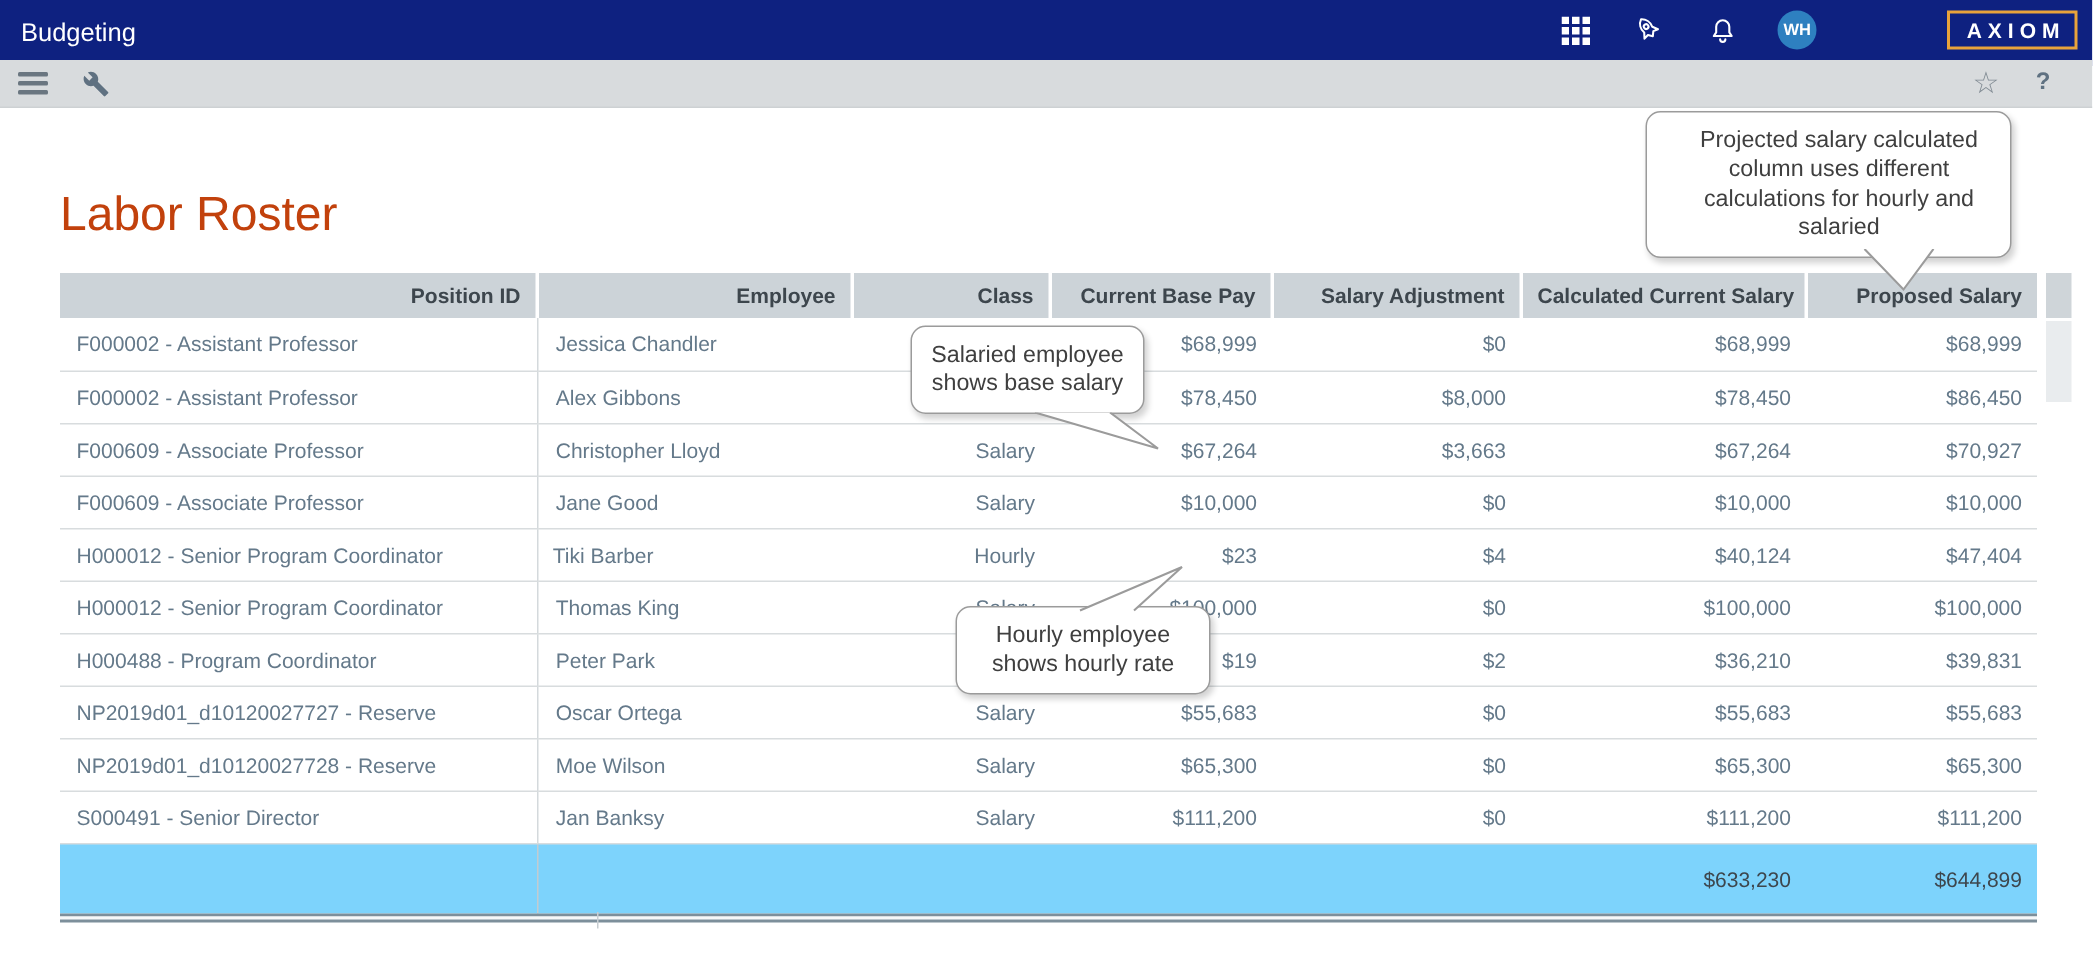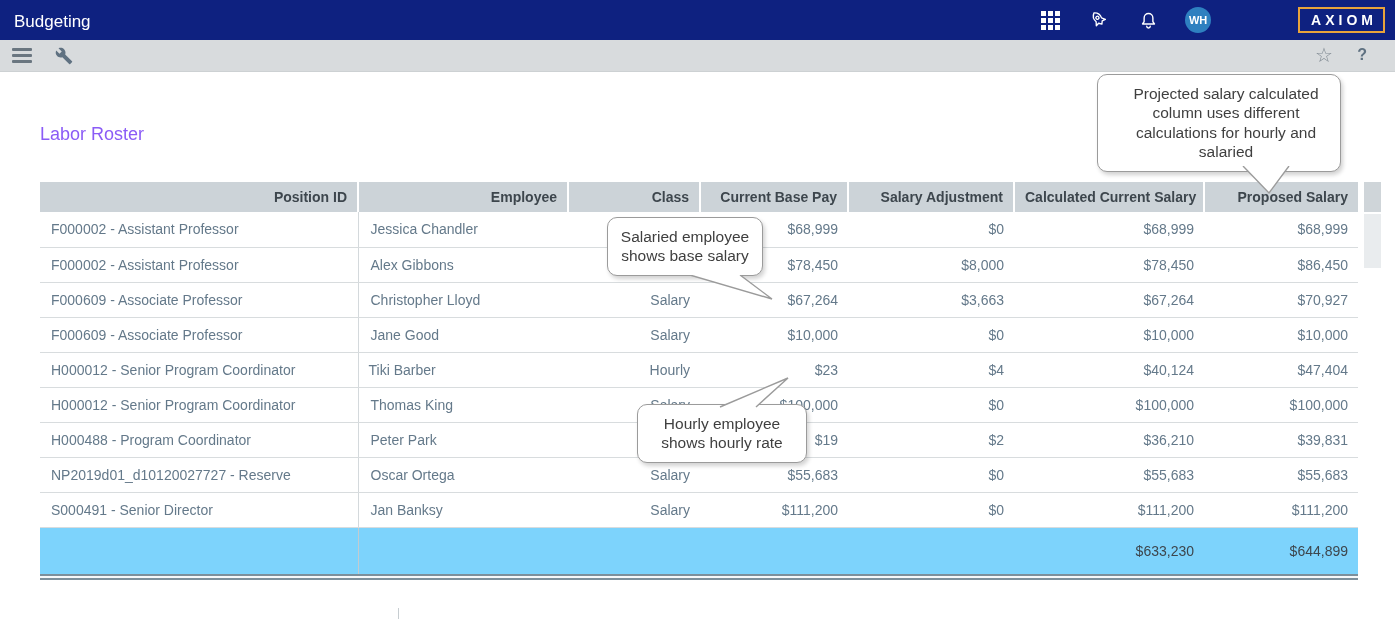--- a/index.html
+++ b/index.html
@@ -21,21 +21,21 @@
   
   .toolbar { position:absolute; top:40px; left:0; right:0; height:32px; background:#d8dbdd;
              border-bottom:1px solid #cdd1d3; }
   .hamburger { position:absolute; left:12px; top:8px; width:20px; cursor:pointer; }
   .hamburger div { height:3px; background:#6a7680; margin-bottom:3px; border-radius:1px; }
   .wrench { position:absolute; left:55px; top:7px; cursor:pointer; }
   .star { position:absolute; right:62px; top:3px; font-size:20px; color:#828c94; cursor:pointer; }
   .qmark { position:absolute; right:28px; top:6px; font-size:16px; font-weight:bold; color:#5f7181; cursor:pointer; }
 
   
-  .heading { position:absolute; left:40px; top:124px; font-size:18px; color:#8b5cf6; font-weight:400; }
+  .heading { position:absolute; left:40px; top:124px; font-size:32px; color:#c2410c; font-weight:400; }
 
   
   .tablewrap { position:absolute; left:40px; top:182px; width:1318px; }
   table { border-collapse:collapse; table-layout:fixed; width:1318px; }
   thead th { background:#ccd3d8; color:#3d464d; font-size:14px; font-weight:bold;
              height:30px; padding:0 10px; border-right:2px solid #ffffff; white-space:nowrap; overflow:hidden; }
   thead th:last-child { border-right:none; }
   th.al { text-align:right;margin-left:6px; } th.ar { text-align:right; }
   tbody td { height:35px; font-size:14px; color:#64798a; border-bottom:1px solid #d8dcde;
              padding:0 10px; background:#fff; white-space:nowrap; overflow:hidden; }
@@ -210,20 +210,29 @@
         <tr>
           <td class="al poscol">NP2019d01_d10120027727 - Reserve</td>
           <td class="al" style="padding-left:12px">Oscar Ortega</td>
           <td class="ar">Salary</td>
           <td class="ar">$55,683</td>
           <td class="ar">$0</td>
           <td class="ar">$55,683</td>
           <td class="ar">$55,683</td>
         </tr>
         <tr>
+          <td class="al poscol">NP2019d01_d10120027728 - Reserve</td>
+          <td class="al" style="padding-left:12px">Moe Wilson</td>
+          <td class="ar">Salary</td>
+          <td class="ar">$65,300</td>
+          <td class="ar">$0</td>
+          <td class="ar">$65,300</td>
+          <td class="ar">$65,300</td>
+        </tr>
+        <tr>
           <td class="al poscol">S000491 - Senior Director</td>
           <td class="al" style="padding-left:12px">Jan Banksy</td>
           <td class="ar">Salary</td>
           <td class="ar">$111,200</td>
           <td class="ar">$0</td>
           <td class="ar">$111,200</td>
           <td class="ar">$111,200</td>
         </tr>
       </tbody>
       <tfoot>

